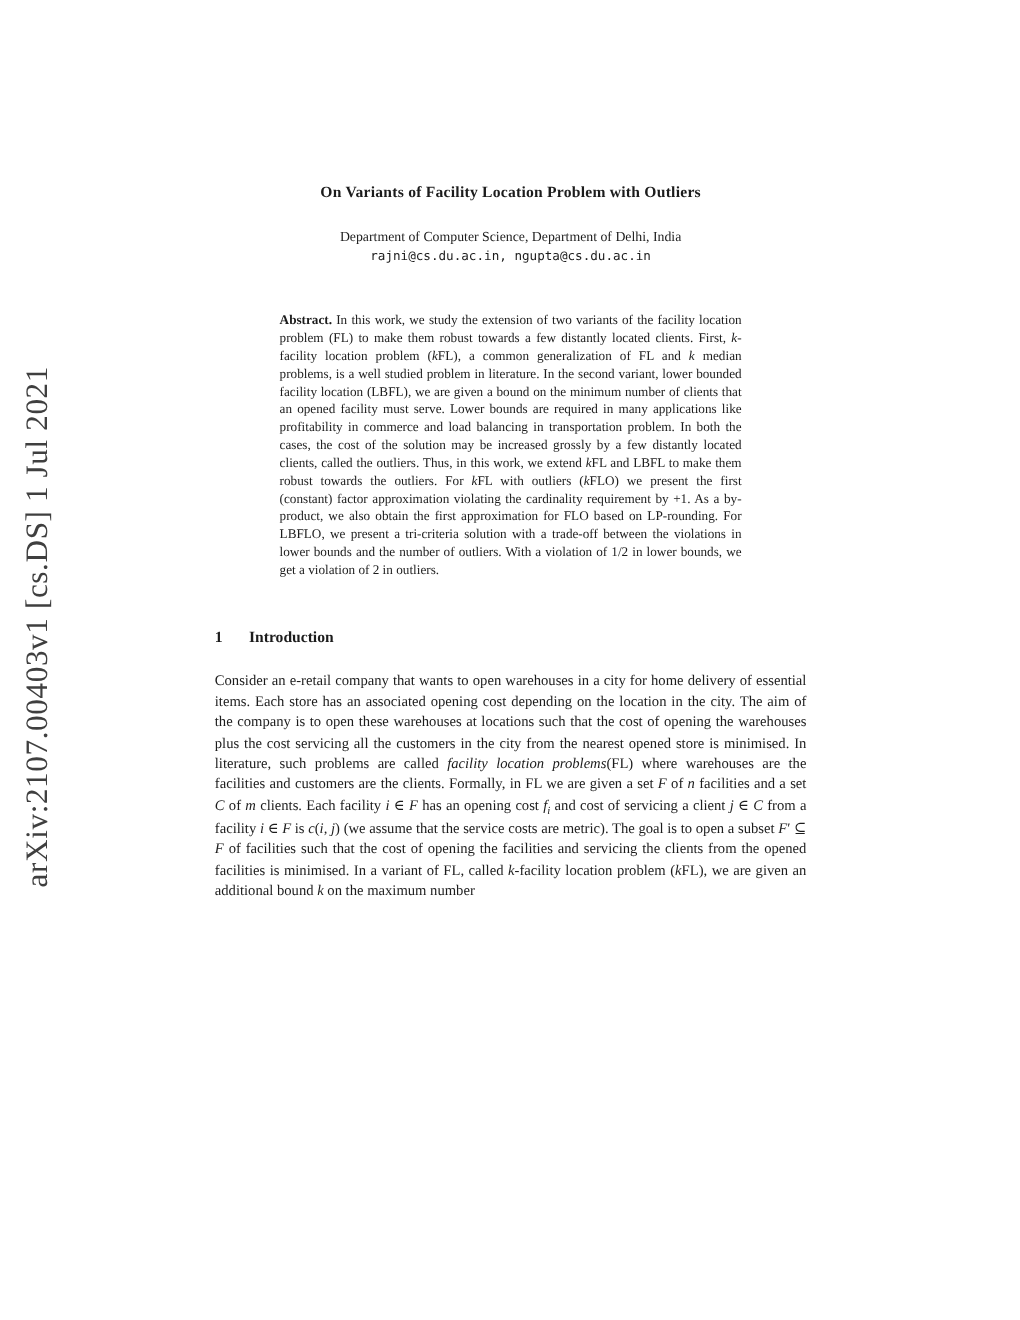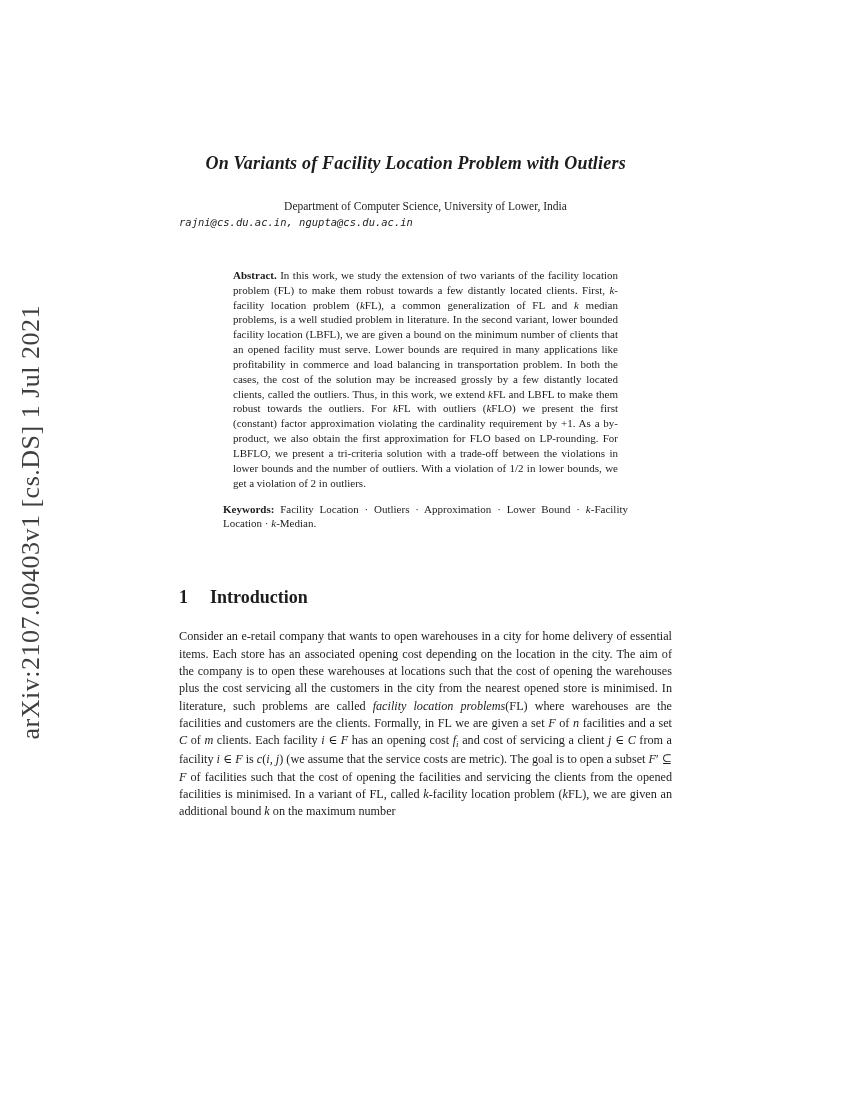--- a/index.html
+++ b/index.html
@@ -37,69 +37,69 @@
 
   
   .content {
     position: absolute;
     left: 179px;
     top: 150px;
     width: 493px;
   }
 
   .title {
-    font-size: 18px;
+    font-size: 13px;
     font-weight: bold;
+    text-align: center;
     line-height: 1.55;
     letter-spacing: 0.2px;
     margin: 0 auto;
     max-width: 440px;
-    font-style: italic;
   }
 
   .authors {
     text-align: center;
     font-size: 12.5px;
     margin: 28px 0 0 0;
   }
   .authors sup, .abstract sup { font-size: 9px; }
 
   .affiliation {
     text-align: center;
     font-size: 11.5px;
     margin: 22px 0 0 0;
   }
 
   .emails {
+    text-align: center;
     font-family: "DejaVu Sans Mono", "Liberation Mono", monospace;
     font-size: 10.5px;
     margin: 4px 0 0 0;
-    font-style: italic;
   }
 
   .abstract {
     margin: 40px 44px 0 44px;
   }
   .abstract-text {
     font-size: 11px;
     line-height: 1.35;
     text-align: justify;
     margin: 10px;
   }
   .keywords {
     font-size: 11px;
     line-height: 1.35;
     text-align: justify;
     margin: 11px 0 0 0;
   }
 
   .section-heading {
-    font-size: 18px;
+    font-size: 13px;
     font-weight: bold;
-    margin: 56px 0 0 0;
+    margin: 40px 0 0 0;
   }
   .sec-num { margin-right: 22px; }
 
   .body-paragraph {
     font-size: 12.2px;
     line-height: 1.42;
     text-align: justify;
     margin: 20px 0 0 0;
   }
 
@@ -110,27 +110,26 @@
 
 <div class="page">
 
   <div class="arxiv-strip">arXiv:2107.00403v1  [cs.DS]  1 Jul 2021</div>
 
   <main class="content">
 
     <h1 class="title">On Variants of Facility Location Problem with Outliers</h1>
 
 
-    <p class="affiliation">Department of Computer Science, University of Lower, India</p>
+    <p class="affiliation">Department of Computer Science, Department of Delhi, India</p>
 
     <p class="emails">rajni@cs.du.ac.in, ngupta@cs.du.ac.in</p>
 
     <section class="abstract">
       <p class="abstract-text"><span style="font-weight: bold;">Abstract.</span><span> In this work, we study the extension of two variants of the facility location problem (FL) to make them robust towards a few distantly located clients. First, </span><span style="font-style: italic;">k</span><span>-facility location problem (</span><span style="font-style: italic;">k</span><span>FL), a common generalization of FL and </span><span style="font-style: italic;">k</span><span> median problems, is a well studied problem in literature. In the second variant, lower bounded facility location (LBFL), we are given a bound on the minimum number of clients that an opened facility must serve. Lower bounds are required in many applications like profitability in commerce and load balancing in transportation problem. In both the cases, the cost of the solution may be increased grossly by a few distantly located clients, called the outliers. Thus, in this work, we extend </span><span style="font-style: italic;">k</span><span>FL and LBFL to make them robust towards the outliers. For </span><span style="font-style: italic;">k</span><span>FL with outliers (</span><span style="font-style: italic;">k</span><span>FLO) we present the first (constant) factor approximation violating the cardinality requirement by +1. As a by-product, we also obtain the first approximation for FLO based on LP-rounding. For LBFLO, we present a tri-criteria solution with a trade-off between the violations in lower bounds and the number of outliers. With a violation of 1/2 in lower bounds, we get a violation of 2 in outliers.</span></p>
-      <p class="keywords"><span style="font-weight: bold;">Keywords:</span><span> Facility Location · Outliers · Approximation · Lower Bound · </span><span style="font-style: italic;">k</span><span>-Facility Location · </span><span style="font-style: italic;">k</span><span>-Median.</span></p>
     </section>
 
     <h2 class="section-heading">
       <span class="sec-num">1</span><span class="sec-title">Introduction</span>
     </h2>
 
     <p class="body-paragraph"><span>Consider an e-retail company that wants to open warehouses in a city for home delivery of essential items. Each store has an associated opening cost depending on the location in the city. The aim of the company is to open these warehouses at locations such that the cost of opening the warehouses plus the cost servicing all the customers in the city from the nearest opened store is minimised. In literature, such problems are called </span><span style="font-style: italic;">facility location problems</span><span>(FL) where warehouses are the facilities and customers are the clients. Formally, in FL we are given a set </span><span style="font-style: italic;">F</span><span> of </span><span style="font-style: italic;">n</span><span> facilities and a set </span><span style="font-style: italic;">C</span><span> of </span><span style="font-style: italic;">m</span><span> clients. Each facility </span><span style="font-style: italic;">i</span><span> ∈ </span><span style="font-style: italic;">F</span><span> has an opening cost </span><span style="font-style: italic;">f</span><sub style="font-style: italic;">i</sub><span> and cost of servicing a client </span><span style="font-style: italic;">j</span><span> ∈ </span><span style="font-style: italic;">C</span><span> from a facility </span><span style="font-style: italic;">i</span><span> ∈ </span><span style="font-style: italic;">F</span><span> is </span><span style="font-style: italic;">c</span><span>(</span><span style="font-style: italic;">i, j</span><span>) (we assume that the service costs are metric). The goal is to open a subset </span><span style="font-style: italic;">F</span><span>′ ⊆ </span><span style="font-style: italic;">F</span><span> of facilities such that the cost of opening the facilities and servicing the clients from the opened facilities is minimised. In a variant of FL, called </span><span style="font-style: italic;">k</span><span>-facility location problem (</span><span style="font-style: italic;">k</span><span>FL), we are given an additional bound </span><span style="font-style: italic;">k</span><span> on the maximum number</span></p>
 
   </main>
 </div>

